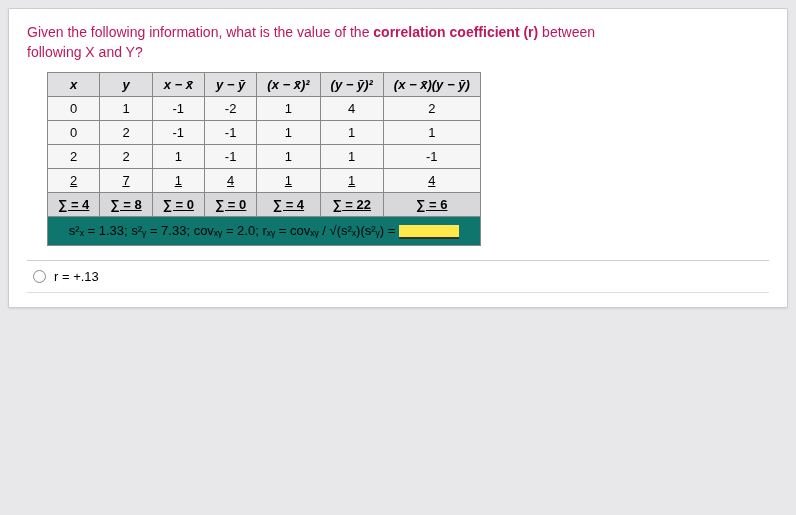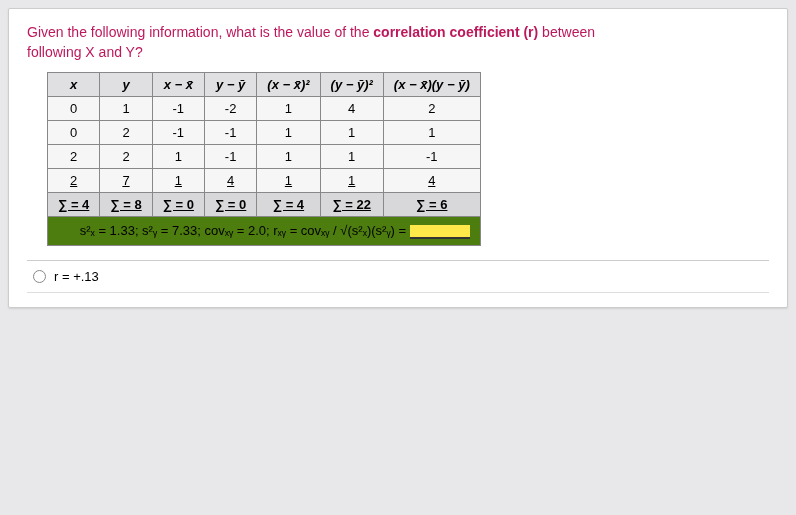--- a/index.html
+++ b/index.html
@@ -42,22 +42,22 @@
       background: #e0e0e2;
       font-weight: bold;
       font-style: italic;
     }
     .sum-row td {
       background: #d8d8da;
       font-weight: bold;
       text-decoration: underline;
     }
     .formula-row td {
-      background: #4d7c0f;
-      text-align: right;
+      background: #0f766e;
+      text-align: center;
       font-size: 13px;
       padding: 6px 10px;
     }
     .blank {
       display: inline-block;
       width: 60px;
       border-bottom: 2px solid #333;
       background: #ffe84a;
       height: 14px;
       vertical-align: middle;

